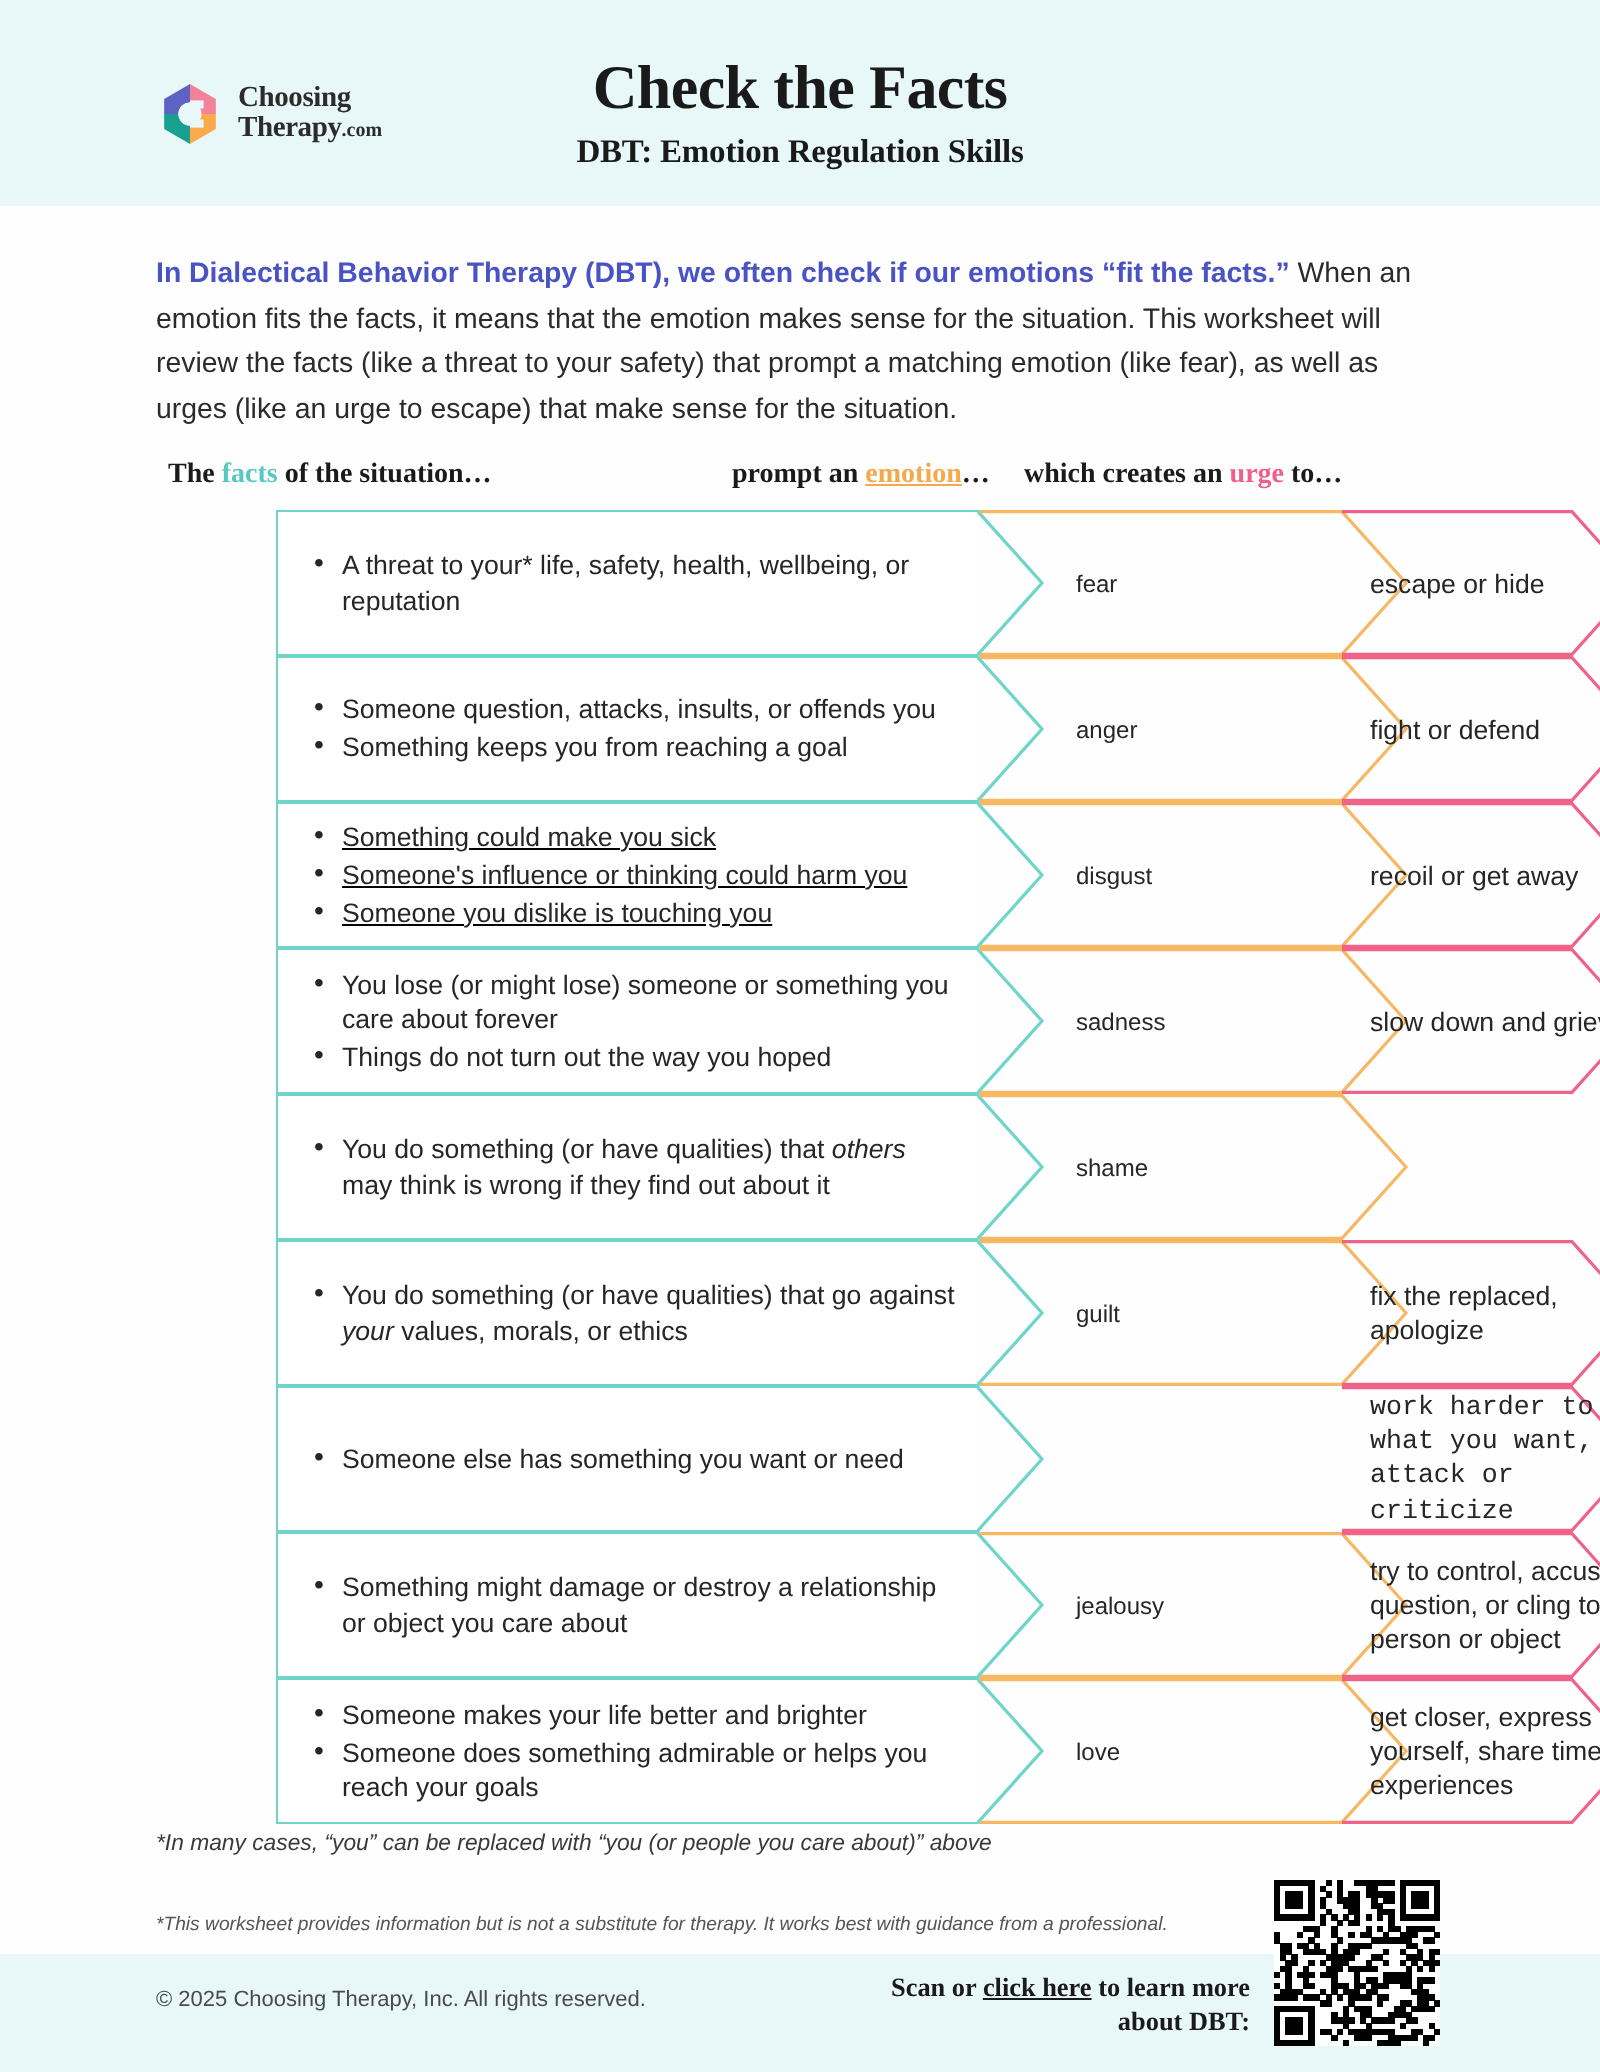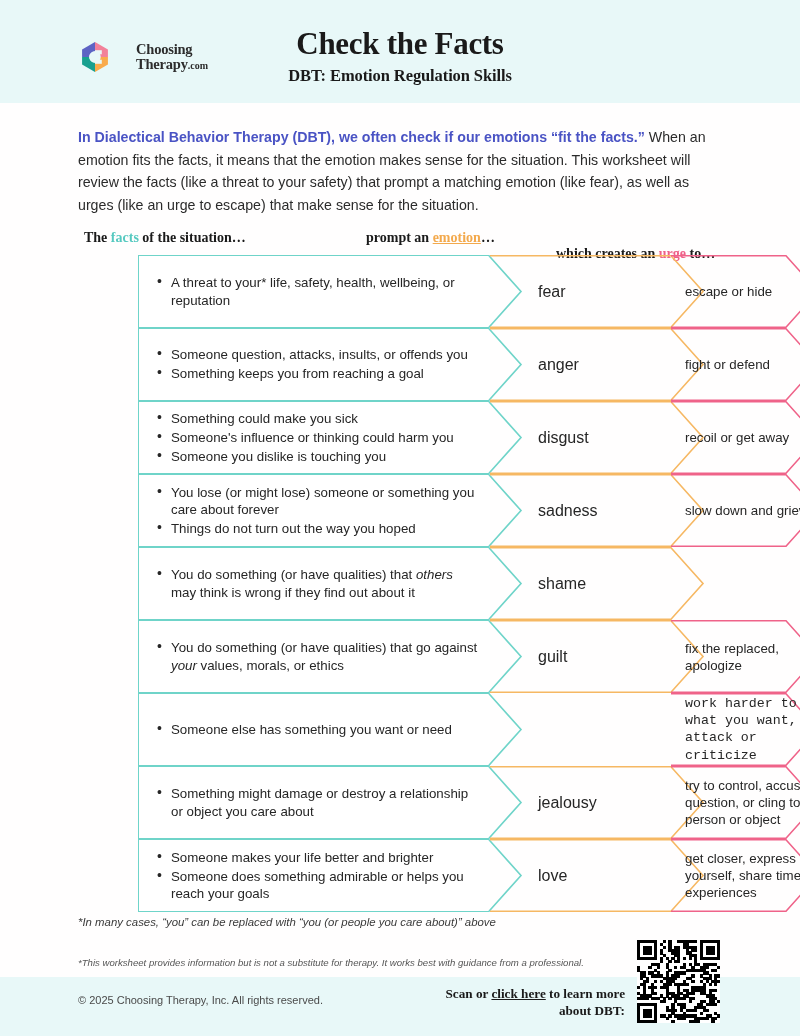--- a/index.html
+++ b/index.html
@@ -11,21 +11,21 @@
   }
   .page { position: relative; width: 800px; height: 1036px; background:#fffefe; }
 
   
   .header-band {
     position: absolute; left: 0; top: 0; width: 800px; height: 103px;
     background: #e8f8f8;
   }
   .logo-wrap {
     position: absolute; left: 78px; top: 40px;
-    display: flex; align-items: center; gap: 24px;
+    display: flex; align-items: center; gap: 7px;
   }
   .logo-mark { width: 34px; height: 34px; display:block; }
   .logo-text {
     font-family: "Liberation Serif", serif;
     font-weight: bold; color: #2c2c2c; line-height: 1.02;
     font-size: 14.5px; letter-spacing: -0.2px;
   }
   .logo-text .dotcom { font-size: 10px; letter-spacing: 0; }
 
   .title-block {
@@ -53,21 +53,21 @@
   
   .col-headers {
     position: absolute; left: 78px; top: 230px; width: 650px; height: 20px;
     font-family: "Liberation Serif", serif;
     font-size: 14px; font-weight: bold; color: #1a1a1a;
   }
   .ch-facts { position: absolute; left: 6px; top: 0; }
   .ch-facts .kw { color: #56c9c0; }
   .ch-emotion { position: absolute; left: 288px; top: 0; }
   .ch-emotion .kw { color: #f3a94c; text-decoration: underline; }
-  .ch-urge { position: absolute; left: 434px; top: 16px; margin-left: 44px; }
+  .ch-urge { position: absolute; left: 434px; top: 0; }
   .ch-urge .kw { color: #ef5f88; }
 
   
   .flow { position: absolute; left: 94px; top: 255px; width: 648px; padding-left: 44px; }
   .row { position: relative; width: 648px; }
 
   .cell { position: absolute; top: 0; height: 100%; }
 
   
   .facts {
@@ -88,21 +88,21 @@
     font-size: 14px; color: #262626;
   }
   .facts li i { font-style: italic; }
 
   
   .emotion {
     left: 352px; width: 181px;
   }
   .emotion .label {
     position: absolute; left: 48px; top: 50%; transform: translateY(-50%);
-    font-size: 16px; color: #262626; white-space: nowrap;
+    font-size: 12px; color: #262626; white-space: nowrap;
   }
   
   .urge {
     left: 533px; width: 115px;
   }
   .urge .label {
     position: absolute; left: 14px; top: 50%; transform: translateY(-50%);
     font-size: 13.3px; line-height: 17.4px; color: #262626; width: 150px;
   }
   .chev-svg { position: absolute; left: 0; top: 0; overflow: visible; }
@@ -217,21 +217,21 @@
           <div class="label">anger</div>
         </div>
         <div class="cell urge" style="height: 73px;">
           <svg class="chev-svg" width="149" height="73">
             <path d="M0 0.8 L115 0.8 L147 36.5 L115 72.2 L0 72.2" fill="none" stroke="#ef6389" stroke-width="1.6"></path>
           </svg>
           <div class="label">fight or defend</div>
         </div>
       </div>
       <div class="row" style="height: 73px;">
-        <div class="cell facts" style="border-right-color: transparent;">
+        <div class="cell facts" style="border-right-color: transparent; text-decoration: underline;">
           <ul>
             <li>Something could make you sick</li>
             <li>Someone's influence or thinking could harm you</li>
             <li>Someone you dislike is touching you</li>
           </ul>
         </div>
         <svg class="chev-svg" width="36" height="73" style="left: 351px;">
           <path d="M0 0.8 L32 36.5 L0 72.2" fill="none" stroke="#6fd4c9" stroke-width="1.6"></path>
         </svg>
         <div class="cell emotion" style="height: 73px;">

